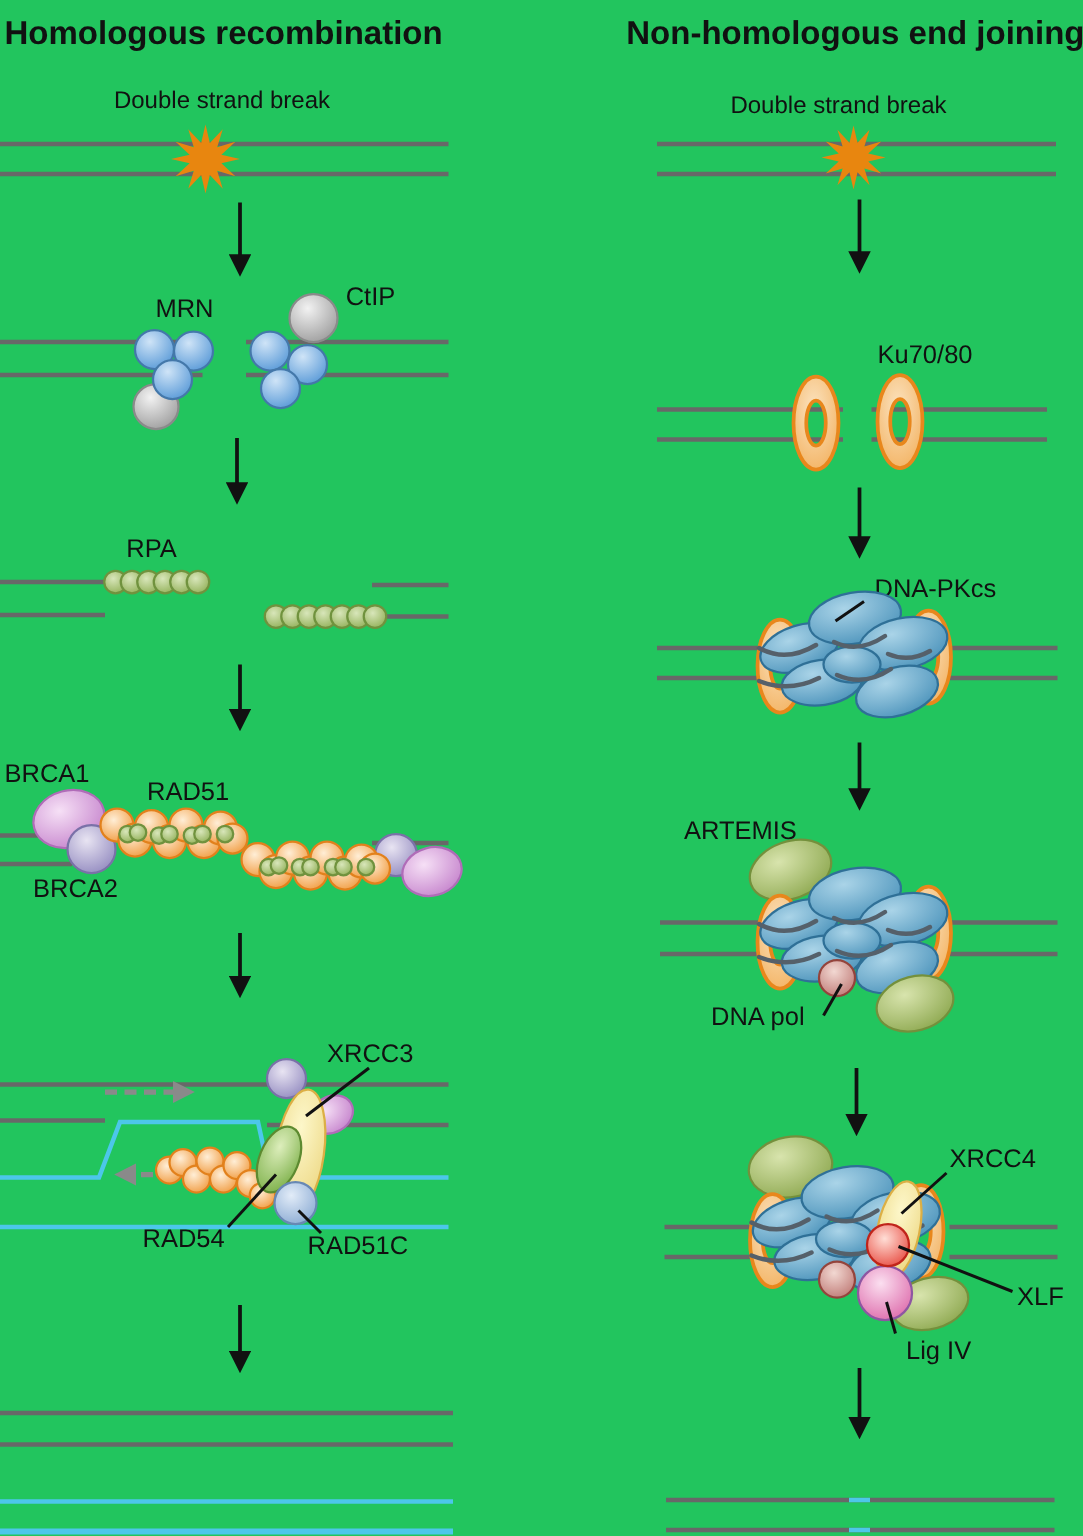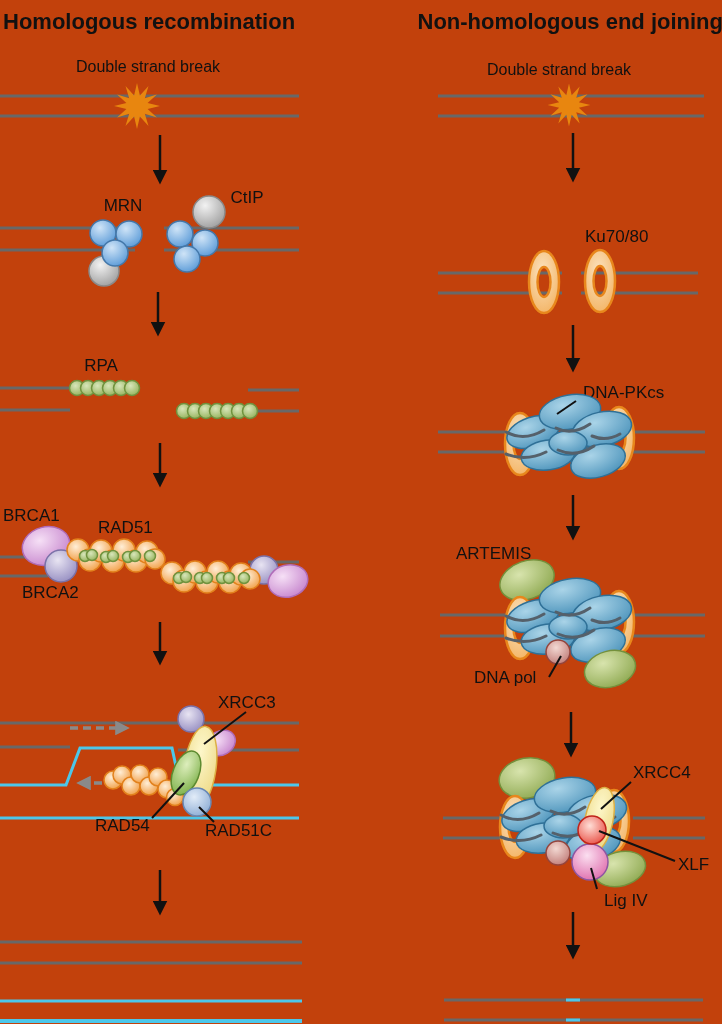--- a/index.html
+++ b/index.html
@@ -1,16 +1,16 @@
 <!DOCTYPE html>
 <html><head>
 <meta charset="utf-8">
 <style>
   html,body{margin:0;padding:0;}
-  .page{position:relative;width:722px;height:1024px;background:#c2410c;overflow:hidden;
+  .page{position:relative;width:722px;height:1024px;background:#22c55e;overflow:hidden;
         font-family:"Liberation Sans",sans-serif;}
   svg{position:absolute;left:0;top:0;}
   text{fill:#111;font-family:"Liberation Sans",sans-serif;}
   .title{font-size:22px;font-weight:bold;}
   .lbl{font-size:17px;}
   .small{font-size:16px;}
 </style>
 </head>
 <body>
 

